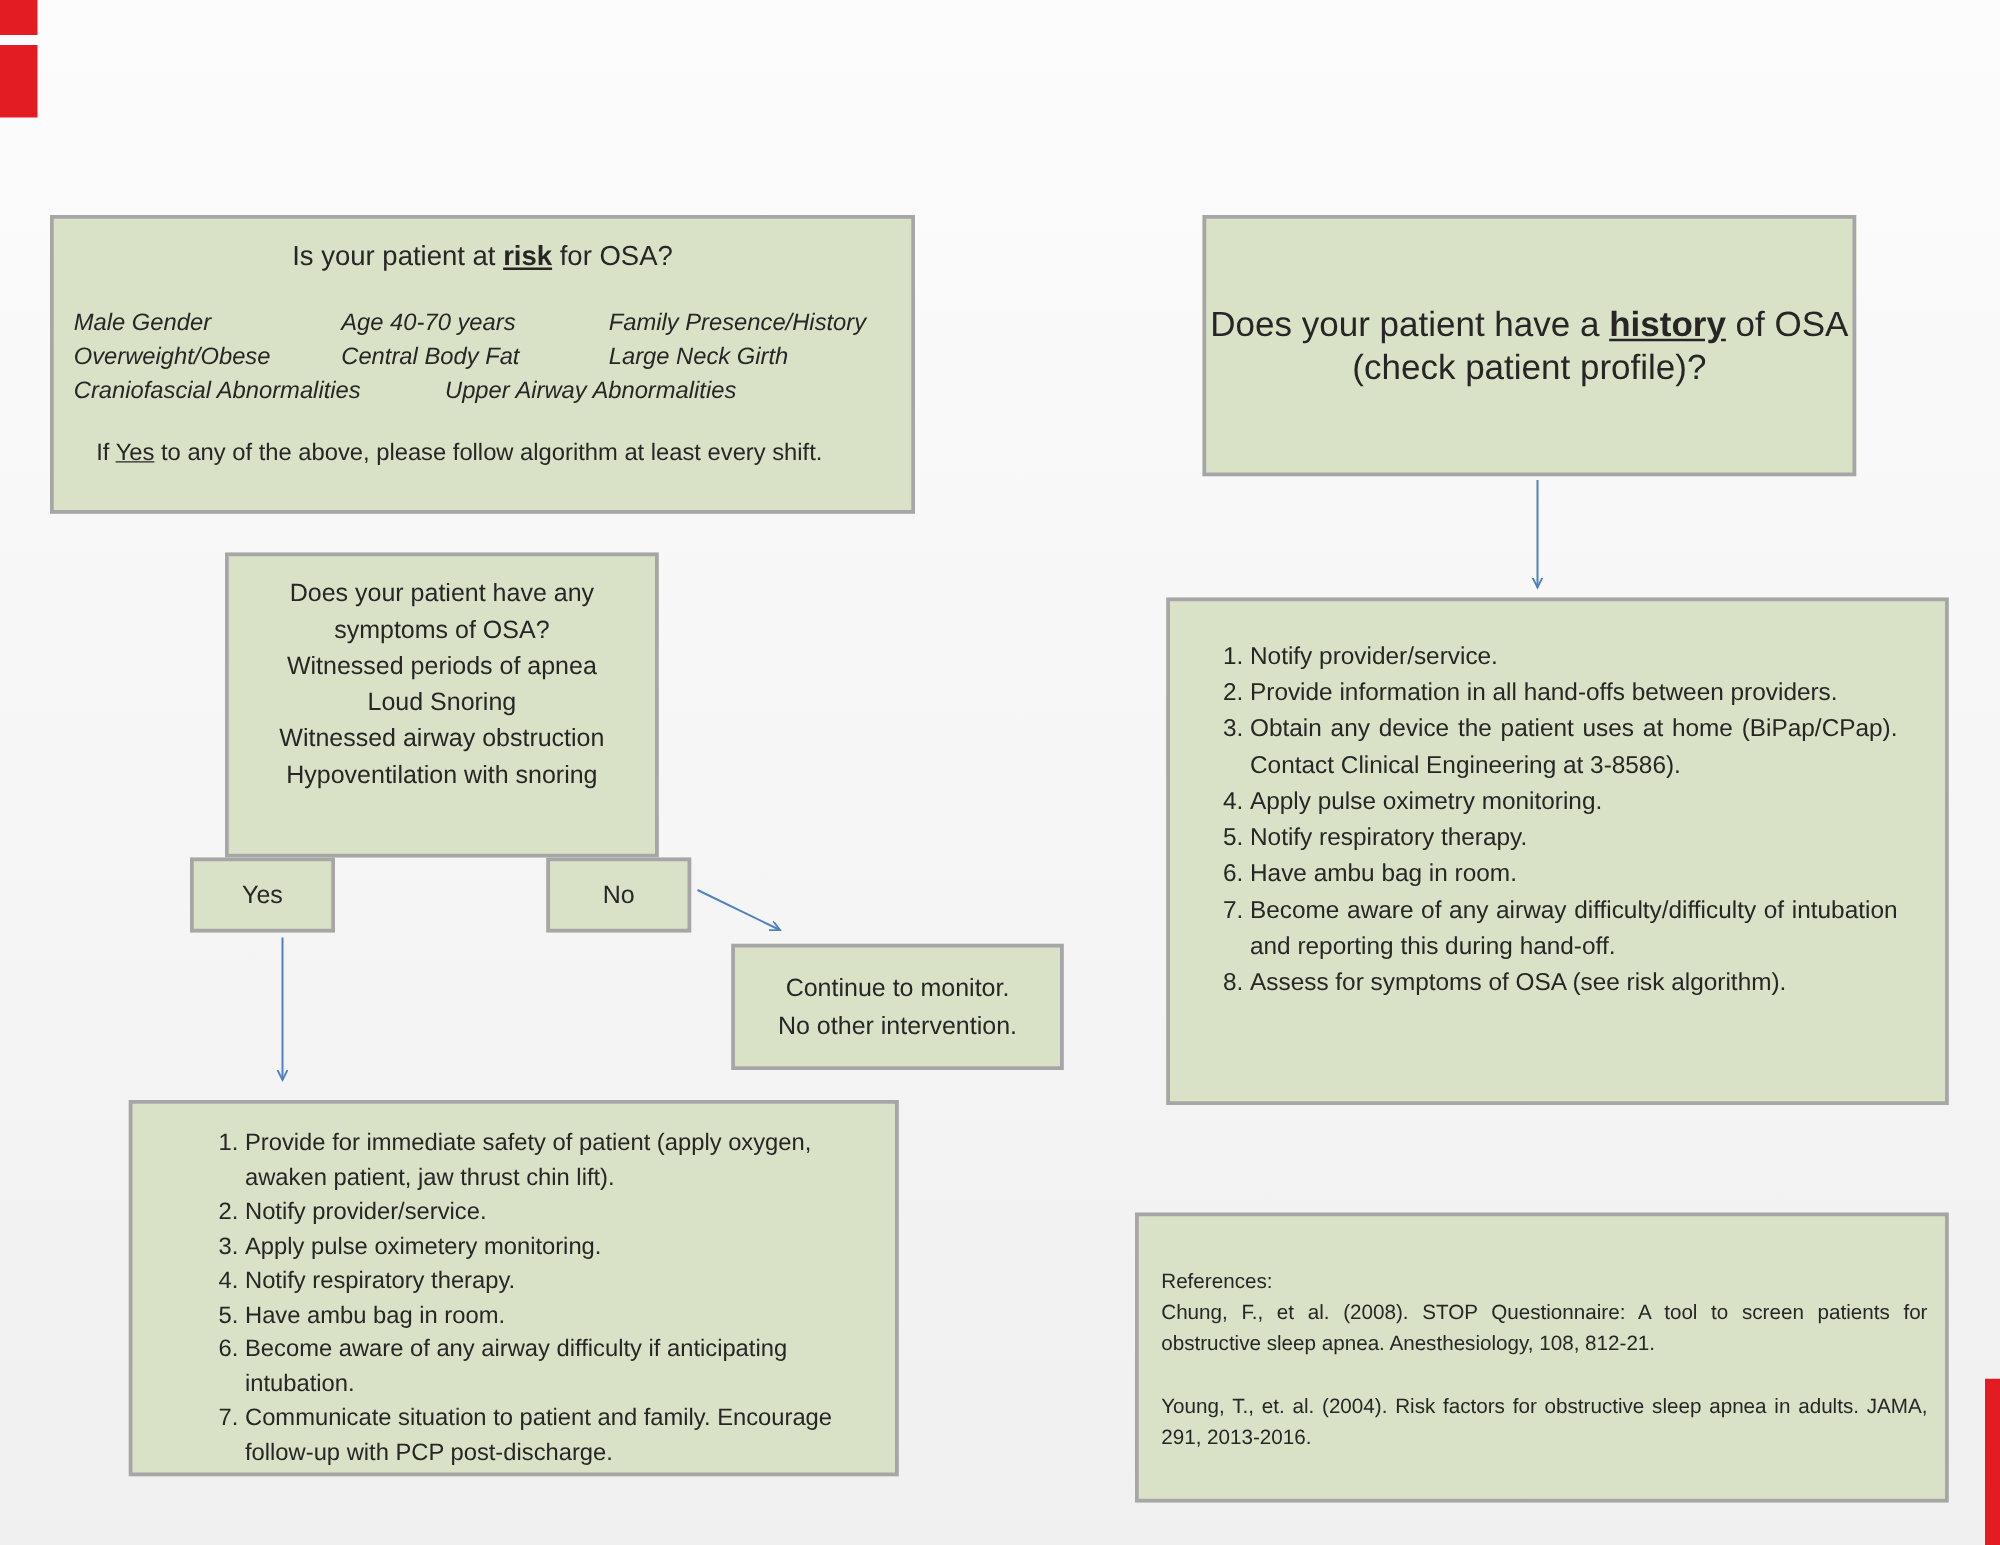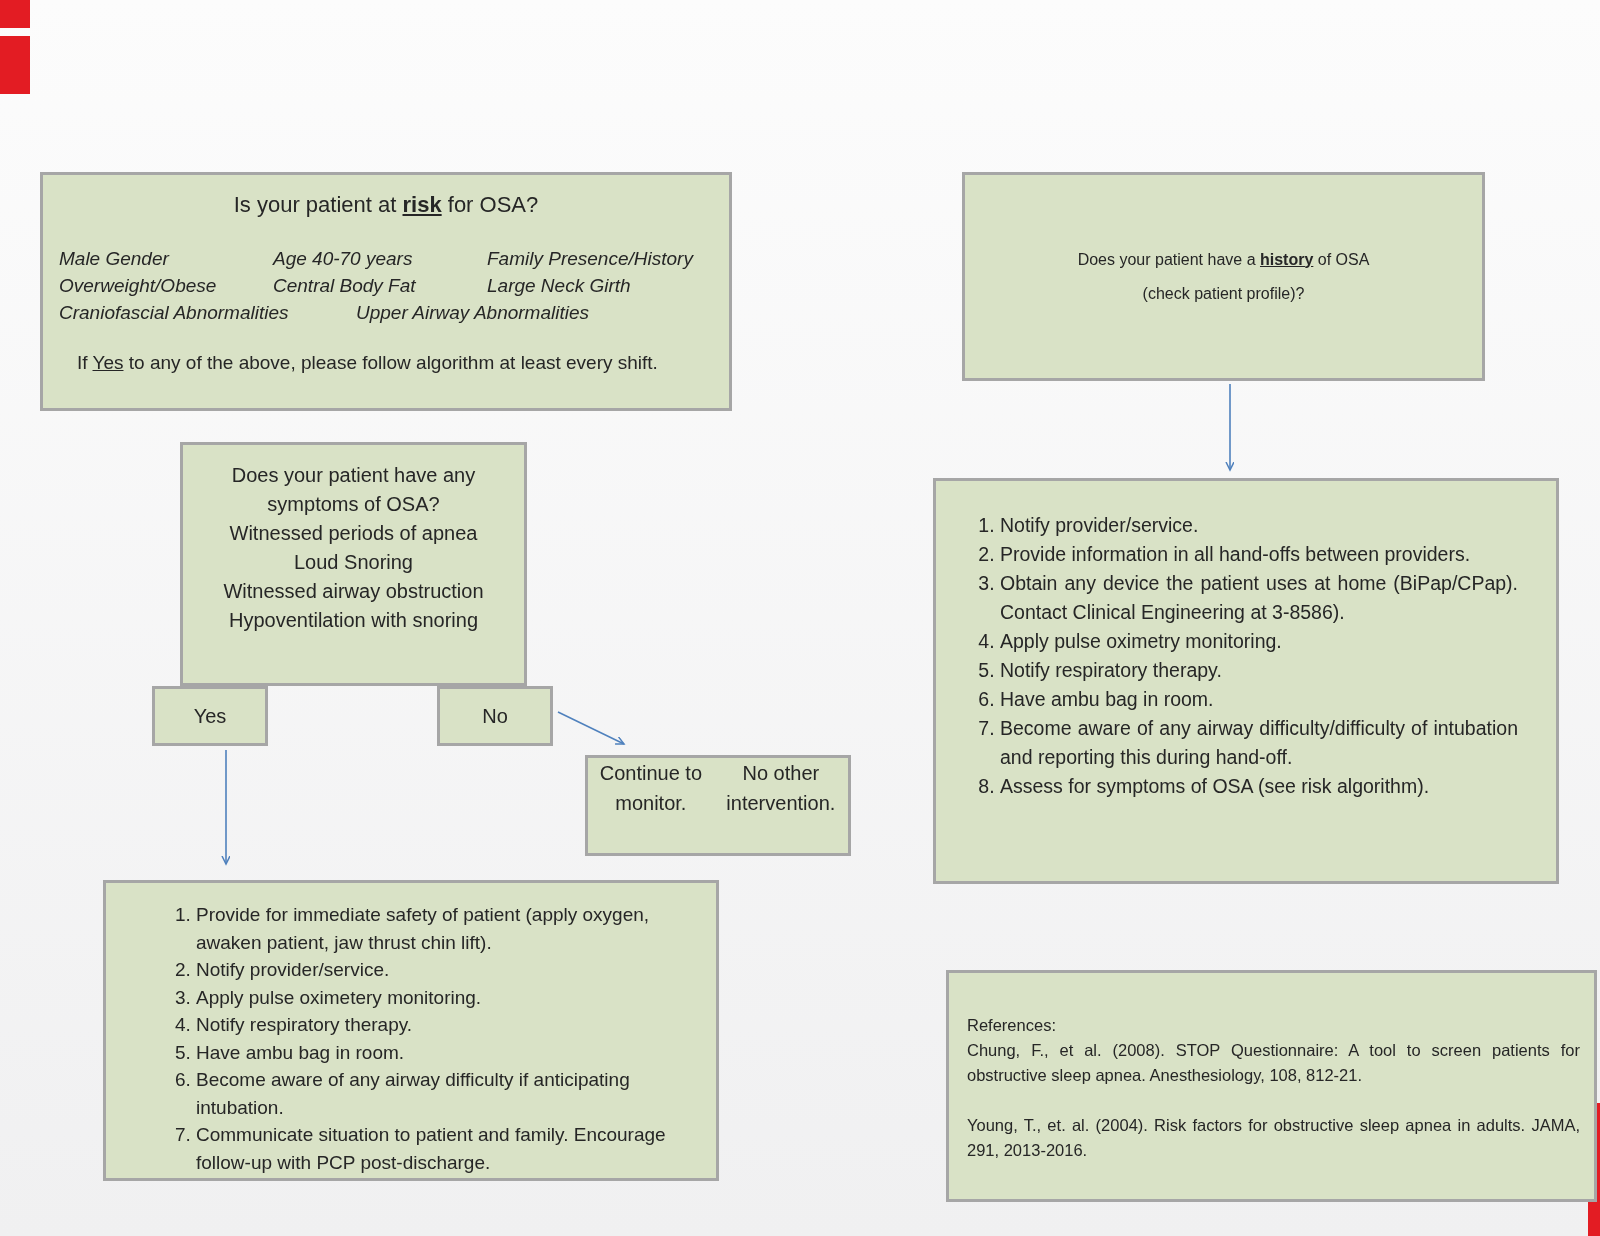--- a/index.html
+++ b/index.html
@@ -33,53 +33,53 @@
   #risk-box { left:40px; top:172px; width:692px; height:239px; padding:16px 16px 0 16px; }
   .risk-title { text-align:center; font-size:22px; line-height:28px; margin-bottom:26px; }
   .risk-row { display:grid; grid-template-columns:214px 214px auto; font-size:19px; line-height:27px;font-style:italic; }
   .risk-row.wide { grid-template-columns:297px auto; }
   .risk-footer { font-size:19px; margin-top:26px; padding-left:18px; }
 
   
   #history-box {
     left:962px; top:172px; width:523px; height:209px;
     display:flex; flex-direction:column; align-items:center; justify-content:center;
-    text-align:center; font-size:16px; line-height:34px;
+    text-align:center; font-size:28px; line-height:34px;
   }
 
   
   #symptoms-box {
     left:180px; top:442px; width:347px; height:244px;
     padding-top:16px; text-align:center; font-size:20px; line-height:29px;
   }
 
   
   .decision { width:116px; height:60px; display:flex; align-items:center; justify-content:center; font-size:20px; }
   #yes-box { left:152px; top:686px; }
   #no-box  { left:437px; top:686px; }
 
   
   #monitor-box {
     left:585px; top:755px; width:266px; height:101px;
-    display:flex; flex-direction:row; justify-content:center;
+    display:flex; flex-direction:column; justify-content:center;
     text-align:center; font-size:20px; line-height:30px;
   }
 
   
   #symptom-actions-box { left:103px; top:880px; width:616px; height:301px; padding:18px 36px 0 0; font-size:19px; }
   #symptom-actions-box ol { padding-left:90px; }
   #symptom-actions-box li { line-height:27.5px; }
 
   
   #history-actions-box { left:933px; top:478px; width:626px; height:406px; padding:30px 38px 0 30px; font-size:19.5px; }
   #history-actions-box ol { padding-left:34px; text-align:justify; }
   #history-actions-box li { line-height:29px; }
 
   
-  #references-box { left:908px; top:970px; width:651px; height:232px; padding:40px 14px 12px 18px; font-size:16.5px; line-height:25px;margin-left:38px; }
+  #references-box { left:908px; top:970px; width:651px; height:232px; padding:40px 14px 12px 18px; font-size:16.5px; line-height:25px; }
   .ref-heading { margin-bottom:0; }
   .ref-entries p { text-align:justify; }
   .ref-entries p + p { margin-top:25px; }
 </style>
 </head>
 <body>
 
 <div class="red-bar" id="red-a"></div>
 <div class="red-bar" id="red-b"></div>
 <div class="red-bar" id="red-c"></div>

